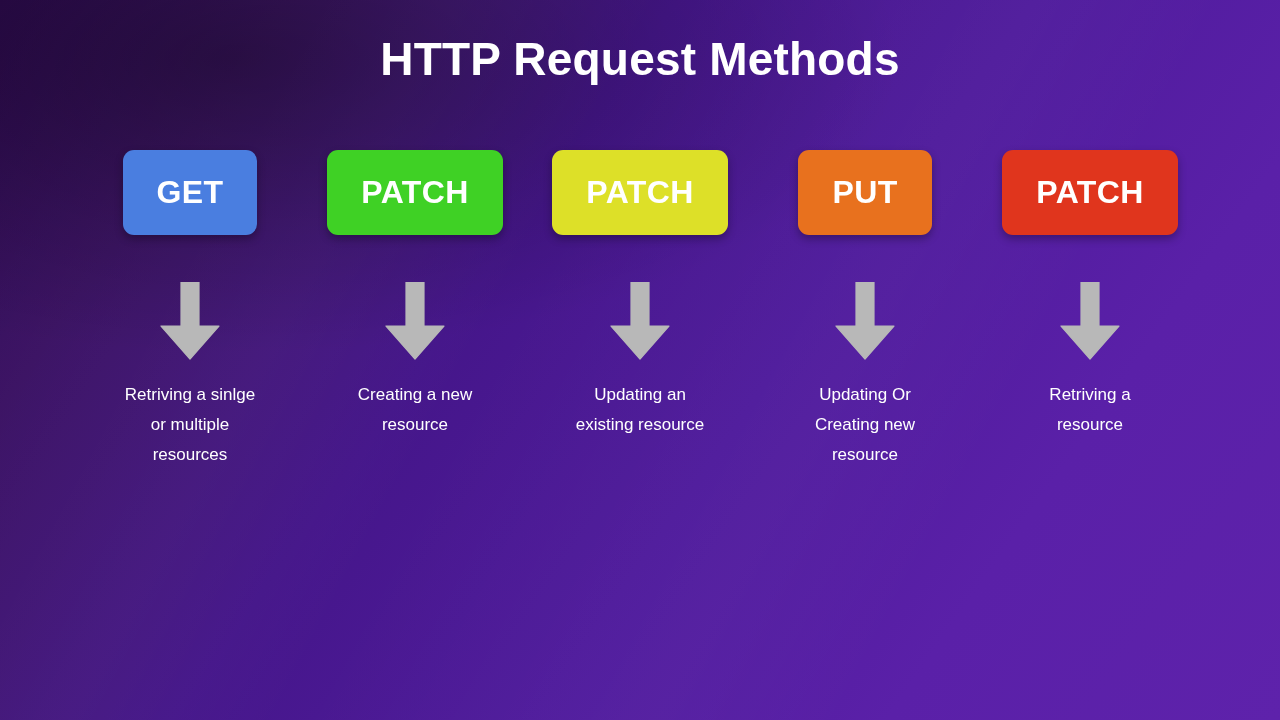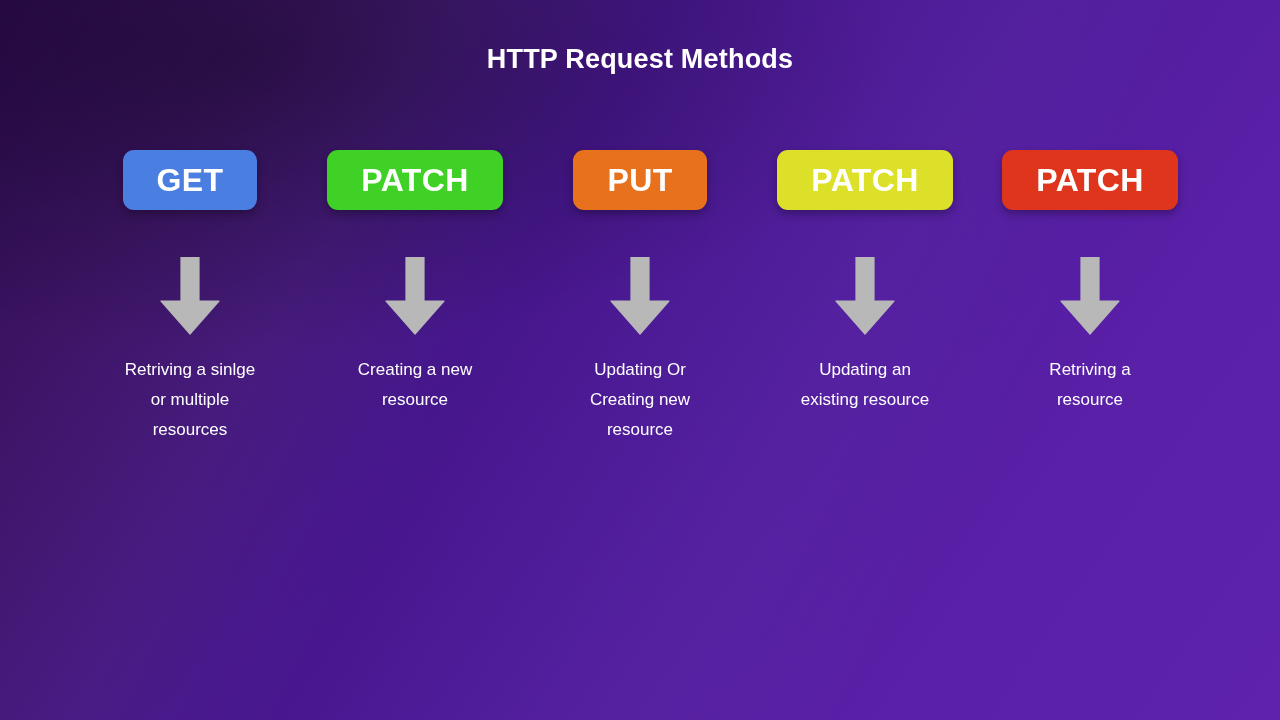--- a/index.html
+++ b/index.html
@@ -63,21 +63,21 @@
   }
 
   
   #title {
     position: absolute;
     top: 36px;
     left: 0;
     width: 100%;
     text-align: center;
     color: #ffffff;
-    font-size: 27px;
+    font-size: 46px;
     font-weight: bold;
     letter-spacing: 0.2px;
     line-height: 46px;
     white-space: nowrap;
   }
 
   
   #columns {
     position: absolute;
     top: 150px;
@@ -93,21 +93,21 @@
     display: flex;
     flex-direction: column;
     align-items: center;
   }
 
   
   .badge {
     display: inline-flex;
     align-items: center;
     justify-content: center;
-    height: 60px;
+    height: 85px;
     padding: 0 34px;
     border-radius: 11px;
     color: #ffffff;
     font-size: 32px;
     font-weight: bold;
     letter-spacing: 0.4px;
     white-space: nowrap;
     box-shadow: 0 4px 9px rgba(0,0,0,0.30);
     user-select: none;
   }
@@ -155,36 +155,36 @@
         <div class="column">
           <div class="badge" style="background: rgb(63, 209, 37);">PATCH</div>
           <div class="arrow-wrap">
             <svg class="arrow-svg" width="60" height="78" viewBox="0 0 60 78">
               <path d="M21 0 H39 V44 H59 L30 77 L1 44 H21 Z" fill="#b8b8b8" stroke="#b8b8b8" stroke-width="1.2" stroke-linejoin="round"></path>
             </svg>
           </div>
           <div class="desc">Creating a new resource</div>
         </div>
         <div class="column">
+          <div class="badge" style="background: rgb(221, 224, 40); color: rgb(255, 255, 255);">PATCH</div>
+          <div class="arrow-wrap">
+            <svg class="arrow-svg" width="60" height="78" viewBox="0 0 60 78">
+              <path d="M21 0 H39 V44 H59 L30 77 L1 44 H21 Z" fill="#b8b8b8" stroke="#b8b8b8" stroke-width="1.2" stroke-linejoin="round"></path>
+            </svg>
+          </div>
+          <div class="desc">Updating an existing resource</div>
+        </div>
+        <div class="column">
           <div class="badge" style="background: rgb(232, 113, 30);">PUT</div>
           <div class="arrow-wrap">
             <svg class="arrow-svg" width="60" height="78" viewBox="0 0 60 78">
               <path d="M21 0 H39 V44 H59 L30 77 L1 44 H21 Z" fill="#b8b8b8" stroke="#b8b8b8" stroke-width="1.2" stroke-linejoin="round"></path>
             </svg>
           </div>
           <div class="desc">Updating Or Creating new resource</div>
-        </div>
-        <div class="column">
-          <div class="badge" style="background: rgb(221, 224, 40); color: rgb(255, 255, 255);">PATCH</div>
-          <div class="arrow-wrap">
-            <svg class="arrow-svg" width="60" height="78" viewBox="0 0 60 78">
-              <path d="M21 0 H39 V44 H59 L30 77 L1 44 H21 Z" fill="#b8b8b8" stroke="#b8b8b8" stroke-width="1.2" stroke-linejoin="round"></path>
-            </svg>
-          </div>
-          <div class="desc">Updating an existing resource</div>
         </div>
         <div class="column">
           <div class="badge" style="background: rgb(224, 53, 29);">PATCH</div>
           <div class="arrow-wrap">
             <svg class="arrow-svg" width="60" height="78" viewBox="0 0 60 78">
               <path d="M21 0 H39 V44 H59 L30 77 L1 44 H21 Z" fill="#b8b8b8" stroke="#b8b8b8" stroke-width="1.2" stroke-linejoin="round"></path>
             </svg>
           </div>
           <div class="desc">Retriving a resource</div>
         </div>

